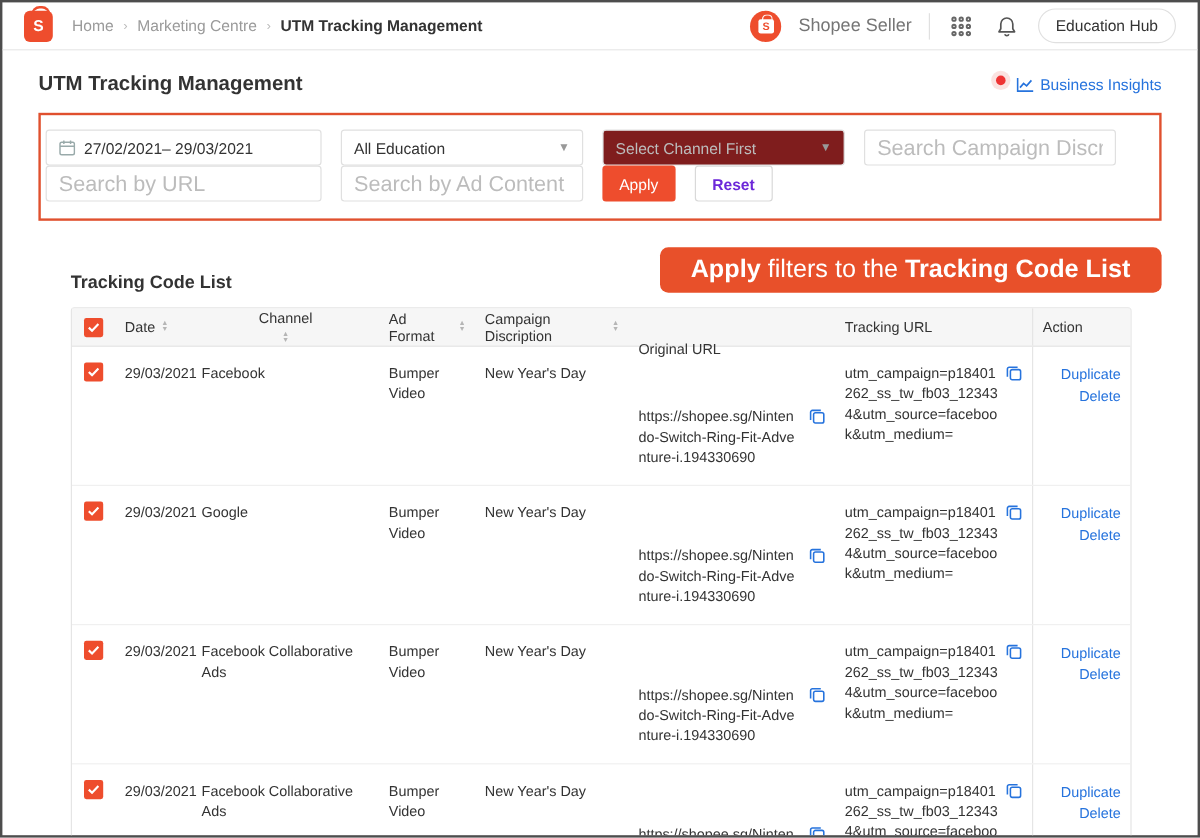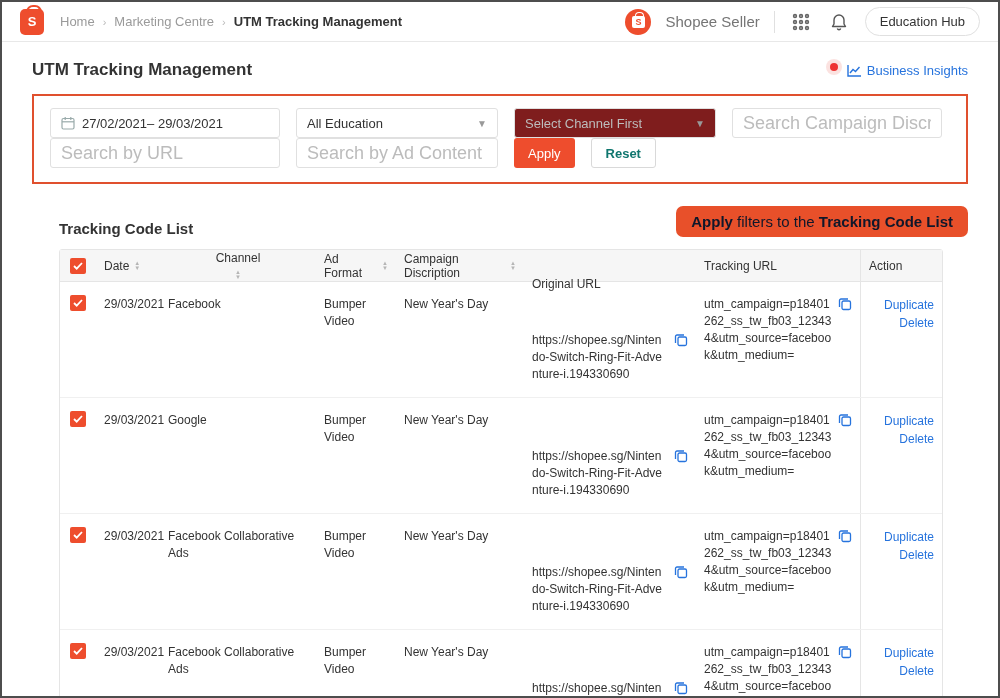--- a/index.html
+++ b/index.html
@@ -25,37 +25,37 @@
   .vdiv{width:1px;height:22px;background:#e0e0e0;}
   .icon-btn{display:flex;align-items:center;justify-content:center;width:24px;height:24px;}
   .edu-btn{border:1px solid #e0e0e0;border-radius:16px;padding:6px 14px;font-size:13px;color:#333;background:#fff;cursor:pointer;}
   
   .title-row{display:flex;align-items:center;padding:18px 30px 12px 30px;}
   .page-title{font-size:17px;font-weight:bold;color:#333;}
   .title-right{margin-left:auto;display:flex;align-items:flex-start;gap:9px;}
   .reddot{width:8px;height:8px;border-radius:50%;background:#e33;box-shadow:0 0 0 4px rgba(230,60,50,.15);}
   .bi-link{display:flex;align-items:center;gap:5px;color:var(--link);font-size:13px;text-decoration:none;cursor:pointer;}
   
-  .filter-box{margin:2px 30px 0 30px;border:2px solid var(--annot);padding:12px 16px 14px 16px;}
+  .filter-box{margin:2px 30px 0 30px;border:2px solid var(--annot);padding:12px 16px 14px 4px;}
   .f-row{display:flex;gap:16px;}
   .f-row + .f-row{margin-top:0;}
   .inp{height:30px;border:1px solid #e0e0e0;border-radius:3px;font-size:13px;color:#333;padding:0 10px;background:#fff;display:flex;align-items:center;gap:7px;}
   .inp input{border:none;outline:none;font-size:18px;width:100%;color:#4d7c0f;}
   .inp input::placeholder{color:var(--ph);}
   .w-date{width:230px;}
   .w-sel{width:202px;justify-content:space-between;cursor:pointer;}
   .w-camp{width:210px;}
   .sel-disabled{background:#7f1d1d;color:var(--ph);cursor:not-allowed;}
   .chev{color:#999;font-size:10px;}
   .btn-apply{height:30px;padding:0 14px;background:var(--accent);color:#fff;border:none;border-radius:3px;font-size:13px;cursor:pointer;}
-  .btn-reset{height:30px;padding:0 14px;background:#fff;color:#0f766e;border:1px solid #d9d9d9;border-radius:3px;font-size:13px;font-weight:bold;cursor:pointer;}
+  .btn-reset{height:30px;padding:0 14px;background:#fff;color:#6d28d9;border:1px solid #d9d9d9;border-radius:3px;font-size:13px;font-weight:bold;cursor:pointer;}
   
   .list-head{display:flex;align-items:flex-end;padding:22px 30px 10px 57px;}
   .list-title{font-size:15px;font-weight:bold;color:#333;}
-  .callout{margin-left:auto;background:#e8502a;color:#0f172a;border-radius:7px;padding:7px 15px;font-size:15px;}
+  .callout{margin-left:auto;background:#e8502a;color:#ffffff;border-radius:7px;padding:7px 26px;font-size:21px;}
   .callout b{font-weight:bold;}
   
   .table{margin:2px 55px 0 57px;border:1px solid var(--border);border-radius:3px;font-size:12px;}
   .thead{display:flex;background:var(--hdrbg);border-bottom:1px solid var(--border);align-items:center;height:32px;color:#333;}
   .cell{padding:0 8px;}
   .c-check{width:36px;display:flex;justify-content:center;}
   .c-date{width:64px;}
   .c-channel{width:156px;flex-direction:column;}
   .c-format{width:80px;}
   .c-campaign{width:128px;}

